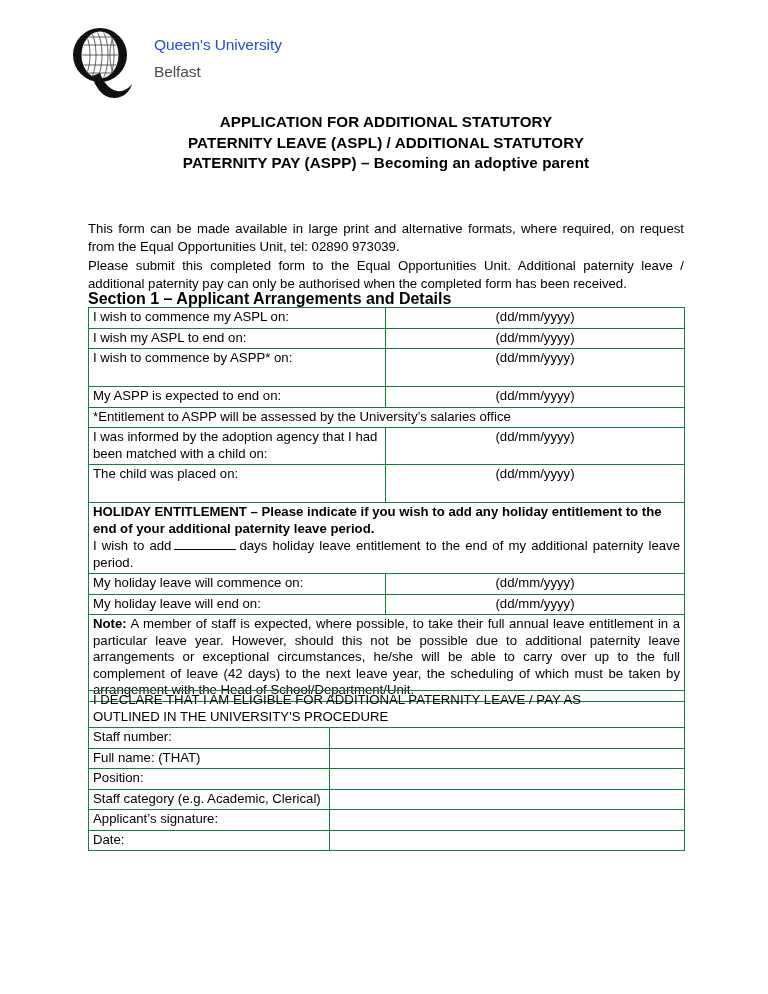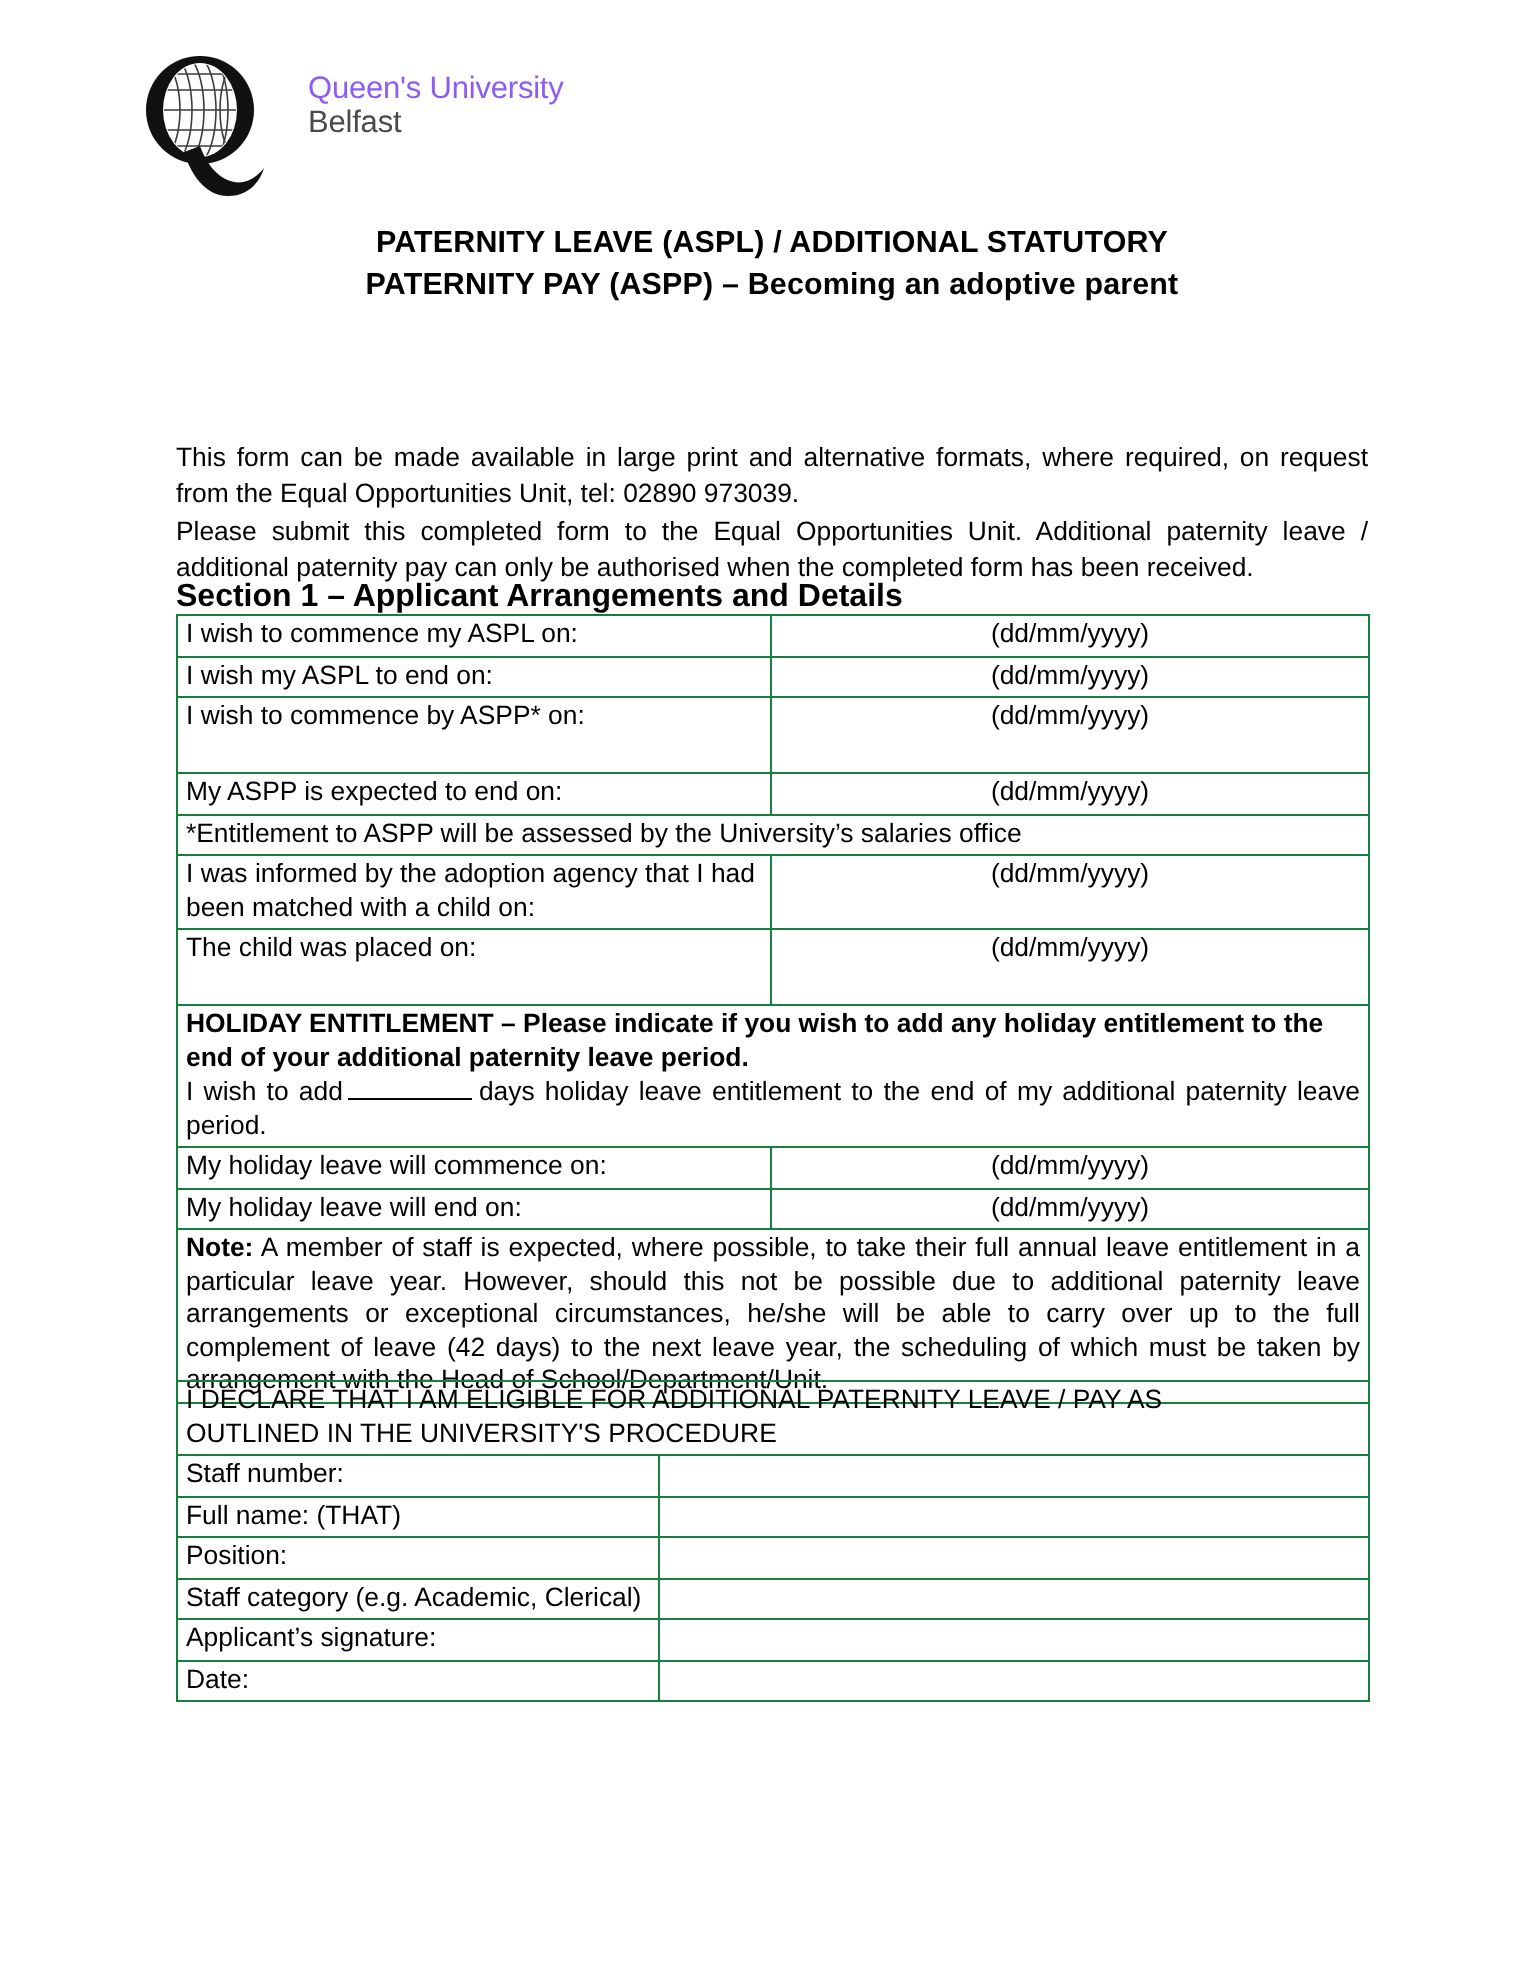--- a/index.html
+++ b/index.html
@@ -39,29 +39,30 @@
     height: 72px;
   }
   .logo-words {
     position: absolute;
     left: 92px;
     top: 9px;
     line-height: 1.08;
   }
   .logo-words .l1 {
     font-size: 15.5px;
-    color: #8b5cf6;
+    color: #1d4ed8;
     letter-spacing: -0.1px;
     display: block;
   }
   .logo-words .l2 {
     font-size: 15.5px;
     color: #4a4a4a;
     letter-spacing: -0.1px;
     display: block;
+    margin-top: 10px;
   }
 
   
   .doc-title {
     position: absolute;
     left: 88px;
     top: 112px;
     width: 596px;
     text-align: center;
     font-size: 15.2px;
@@ -190,20 +191,21 @@
 
       <path d="M30 48 C33 58 40 70 52 70 C62 70 68 63 70 56 C66 61 61 64 55 63 C46 61 41 53 38 45 Z" fill="#111111"></path>
     </svg>
     <div class="logo-words">
       <span class="l1">Queen's University</span>
       <span class="l2">Belfast</span>
     </div>
   </div>
 
   <div class="doc-title">
+    <span>APPLICATION FOR ADDITIONAL STATUTORY</span>
     <span>PATERNITY LEAVE (ASPL) / ADDITIONAL STATUTORY</span>
     <span>PATERNITY PAY (ASPP) – Becoming an adoptive parent</span>
   </div>
 
   <div class="para para-1">This form can be made available in large print and alternative formats, where required, on request from the Equal Opportunities Unit, tel: 02890 973039.</div>
   <div class="para para-2">Please submit this completed form to the Equal Opportunities Unit.  Additional paternity leave / additional paternity pay can only be authorised when the completed form has been received.</div>
 
   <div class="section-heading">Section 1 – Applicant Arrangements and Details</div>
 
   <table class="form-table tbl-main">

